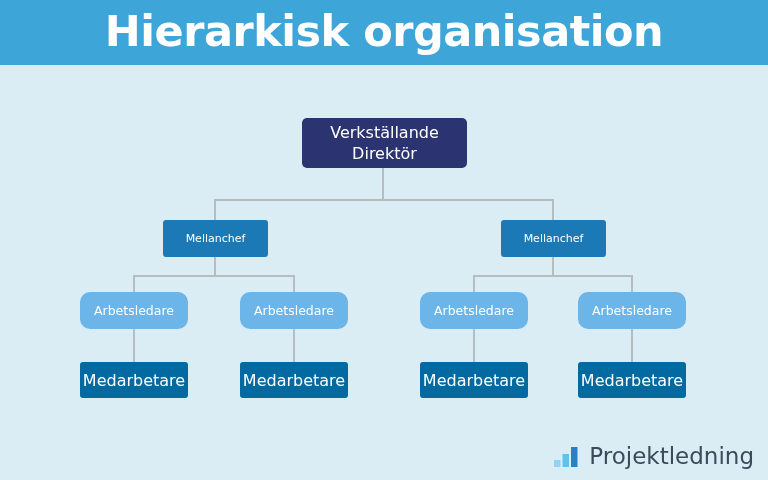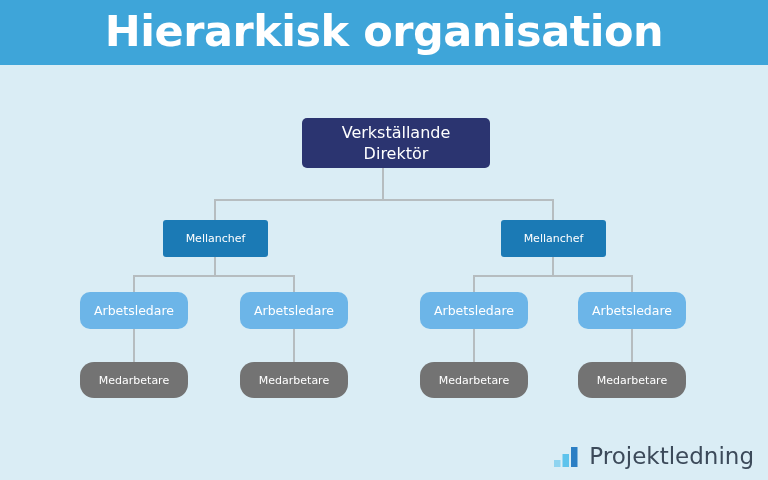--- a/index.html
+++ b/index.html
@@ -78,23 +78,23 @@
     background: #1b7ab5;
     font-size: 11px;
     border-radius: 3px;
   }
   .node.level-supervisor {
     background: #6cb5e8;
     font-size: 12.5px;
     border-radius: 10px;
   }
   .node.level-employee {
-    background: #737373;
-    font-size: 11px;
-    border-radius: 14px;
+    background: #0369a1;
+    font-size: 16px;
+    border-radius: 3px;
   }
 
   
   .conn {
     position: absolute;
     background: #b6bdc0;
     z-index: 1;
   }
   .conn-v { width: 2px; }
   .conn-h { height: 2px; }
@@ -145,21 +145,21 @@
     <div class="conn conn-v" style="left:552px; top:192px; height:18px;"></div>
     <div class="conn conn-h" style="left:473px; top:210px; width:159px;"></div>
     <div class="conn conn-v" style="left:473px; top:210px; height:17px;"></div>
     <div class="conn conn-v" style="left:631px; top:210px; height:17px;"></div>
 
     <div class="conn conn-v" style="left:133px; top:264px; height:33px;"></div>
     <div class="conn conn-v" style="left:293px; top:264px; height:33px;"></div>
     <div class="conn conn-v" style="left:473px; top:264px; height:33px;"></div>
     <div class="conn conn-v" style="left:631px; top:264px; height:33px;"></div>
 
-    <div class="node level-ceo" style="left:302px; top:53px; width:188px; height:50px;">Verkställande
+    <div class="node level-ceo" style="left:302px; top:53px; width:165px; height:50px;">Verkställande
 Direktör</div>
 
     <div class="node level-manager" style="left:163px; top:155px; width:105px; height:37px;">Mellanchef</div>
     <div class="node level-manager" style="left:501px; top:155px; width:105px; height:37px;">Mellanchef</div>
 
     <div class="node level-supervisor" style="left:80px; top:227px; width:108px; height:37px;">Arbetsledare</div>
     <div class="node level-supervisor" style="left:240px; top:227px; width:108px; height:37px;">Arbetsledare</div>
     <div class="node level-supervisor" style="left:420px; top:227px; width:108px; height:37px;">Arbetsledare</div>
     <div class="node level-supervisor" style="left:578px; top:227px; width:108px; height:37px;">Arbetsledare</div>
 

